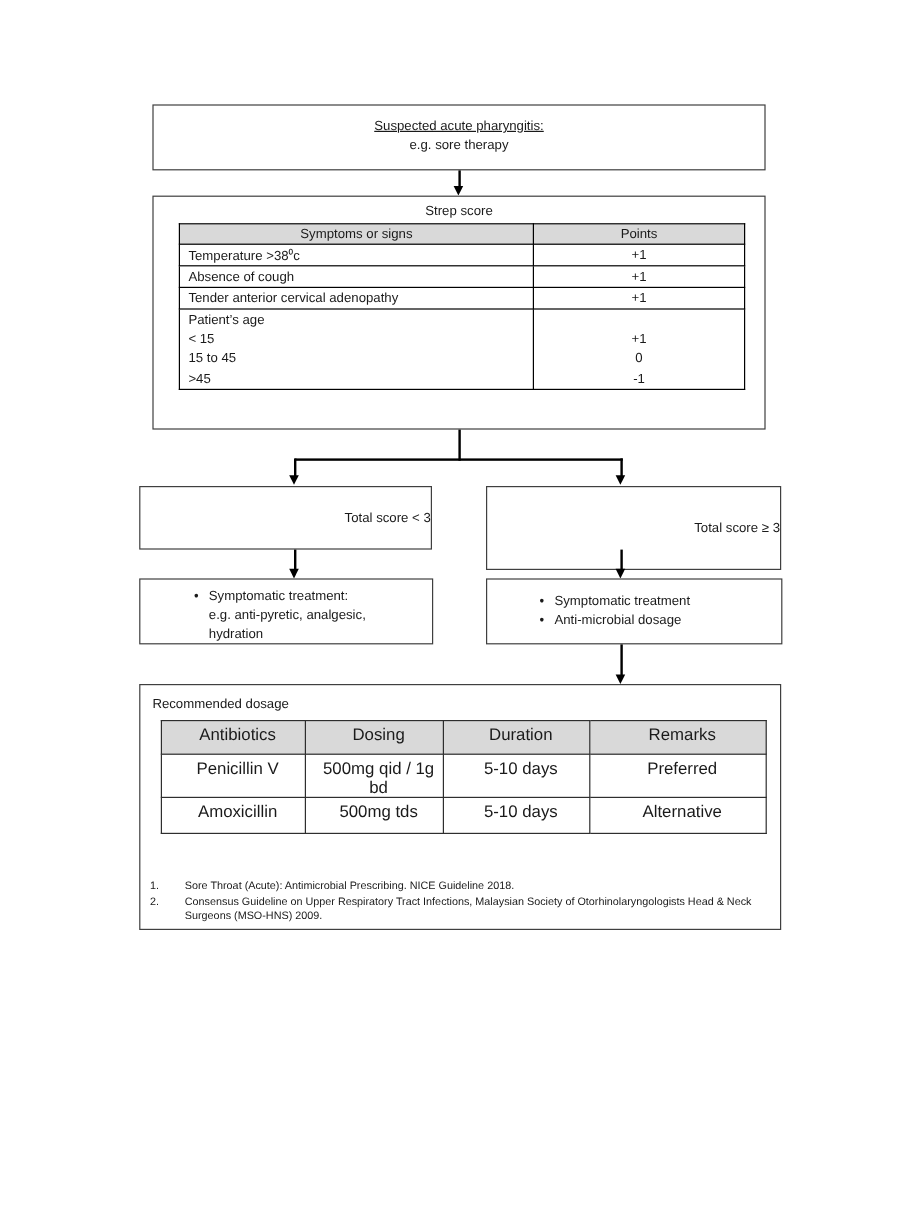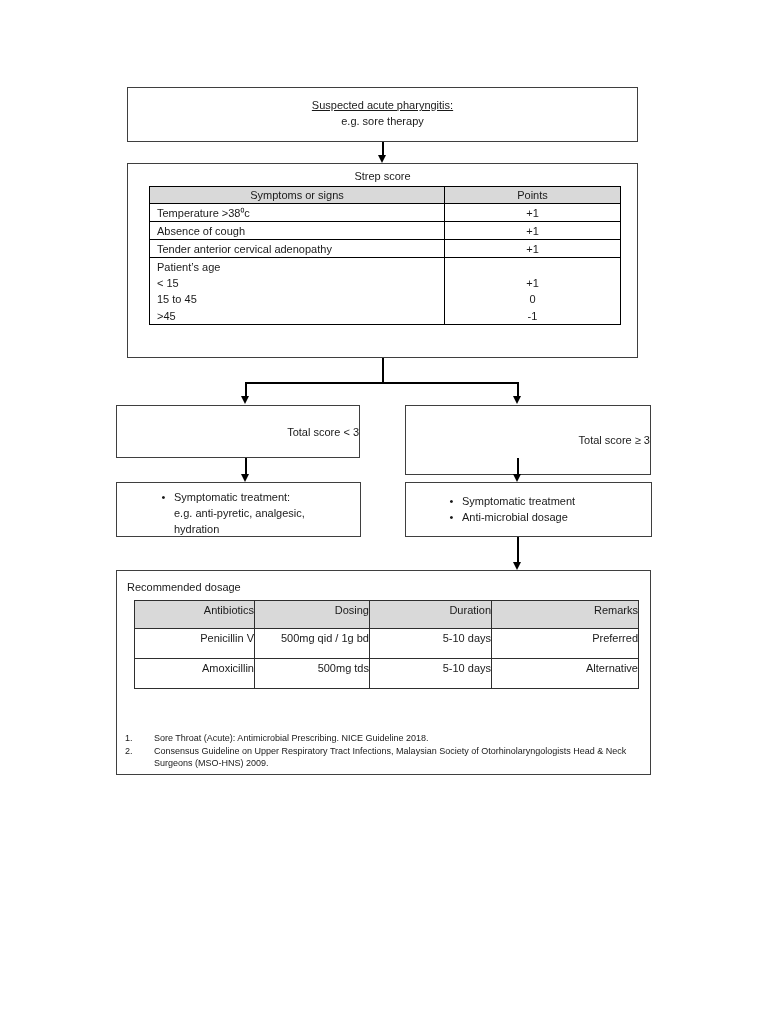--- a/index.html
+++ b/index.html
@@ -22,22 +22,22 @@
   table.strep td, table.strep th { border:1px solid #000000; font-size:11px; font-weight:normal; box-sizing:border-box; padding:0; }
   table.strep th { background:#d9d9d9; text-align:center; height:17px; }
   table.strep td.sym { text-align:left; padding-left:7px; }
   table.strep td.pts { text-align:center; }
   table.strep tr.datarow td { height:18px; }
   table.strep td.agecell { vertical-align:top; height:66px; padding-top:1px; }
   .ageline { line-height:16.2px; height:16.2px; }
 
   
   table.dosage { position:absolute; left:17px; top:29px; border-collapse:collapse; table-layout:fixed; }
-  table.dosage td, table.dosage th { border:1.5px solid #2e2e2e; font-size:11px; font-weight:normal;
-    text-align:right; vertical-align:top; padding:3px 0 0 7px; box-sizing:border-box; }
+  table.dosage td, table.dosage th { border:1.5px solid #2e2e2e; font-size:14px; font-weight:normal;
+    text-align:center; vertical-align:top; padding:3px 0 0 7px; box-sizing:border-box; }
   table.dosage th { background:#d9d9d9; height:28px; }
   table.dosage td { height:30px; }
 
   .bullet-row { display:flex; }
   .bullet-glyph { width:21px; text-align:center; flex:0 0 21px; }
   .refs { position:absolute; left:8px; top:161px; font-size:9px; line-height:12.5px; }
   .ref-row { display:flex; }
   .ref-num { flex:0 0 29px; }
   .ref-text { width:475px; }
 </style>

